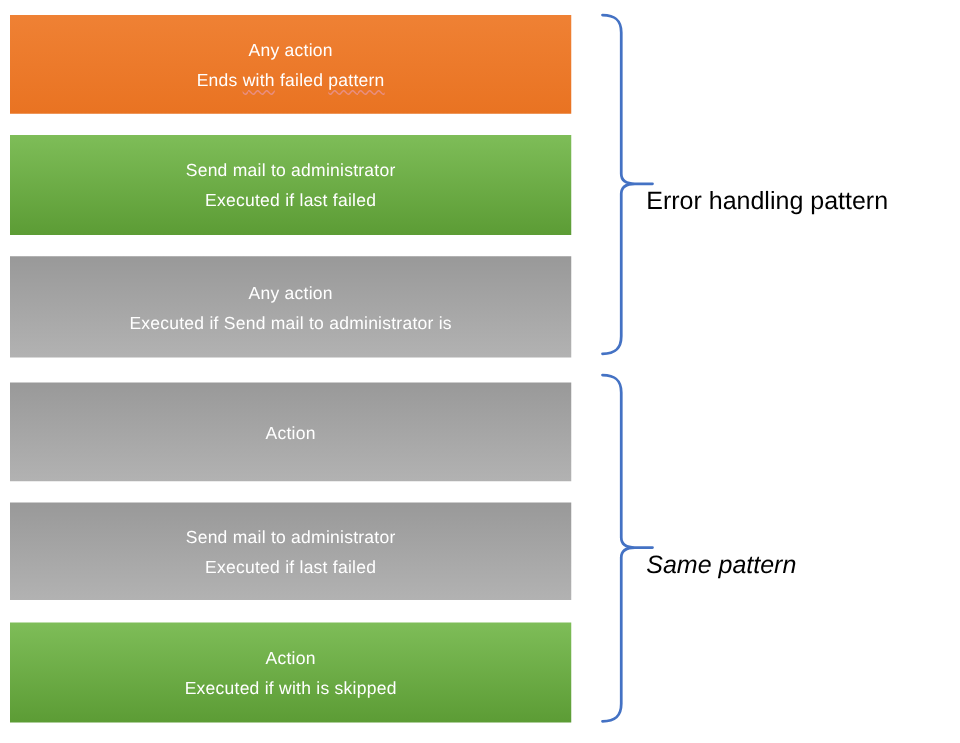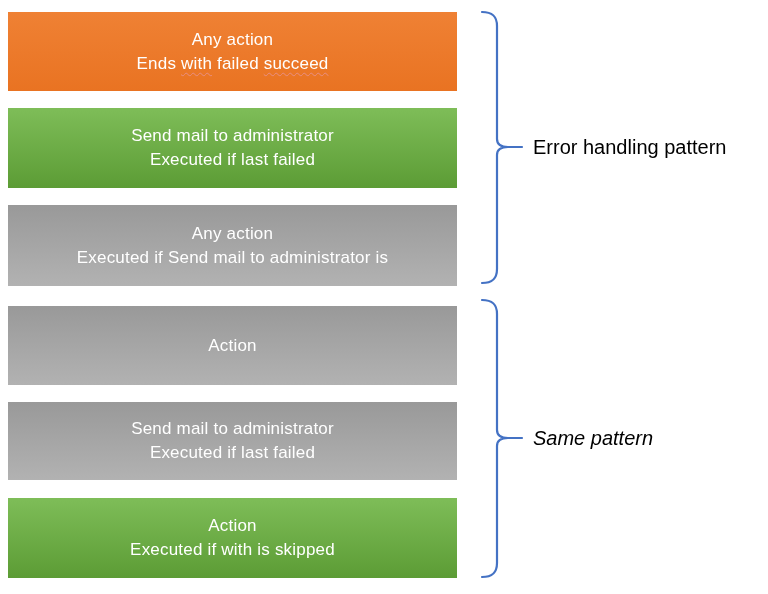--- a/index.html
+++ b/index.html
@@ -21,21 +21,21 @@
   .box {
     position: absolute;
     left: 8px;
     width: 449px;
     display: flex;
     flex-direction: column;
     align-items: center;
     justify-content: center;
     text-align: center;
     color: var(--box-text, #ffffff);
-    font-size: 17px;
+    font-size: 14px;
     line-height: 24px;
     letter-spacing: 0.2px;
   }
   .box.orange { background: linear-gradient(to bottom, var(--orange-top, #EF8134), var(--orange-bottom, #E97322)); }
   .box.green  { background: linear-gradient(to bottom, var(--green-top, #7EBD58), var(--green-bottom, #5C9C35)); }
   .box.gray   { background: linear-gradient(to bottom, var(--gray-top, #999999), var(--gray-bottom, #B2B2B2)); }
   .box-1 { top: 12px;  height: 79px; }
   .box-2 { top: 108px; height: 80px; }
   .box-3 { top: 205px; height: 81px; }
   .box-4 { top: 306px; height: 79px; }
@@ -58,38 +58,39 @@
   }
   #braces path {
     fill: none;
     stroke: var(--bracket-blue, #4472C4);
     stroke-width: 2.2px;
     stroke-linecap: round;
     stroke-linejoin: round;
   }
   .blabel {
     position: absolute;
-    left: 533px;
+    left: 517px;
     transform: translateY(-50%);
     color: var(--label-text, #000000);
     font-size: 20px;
     line-height: 26px;
     white-space: nowrap;
+    margin-top: 14px;
   }
   .blabel-1 { top: 147px; }
   .blabel-2 { top: 438px; font-style: italic; }
 </style>
 </head>
 <body>
 
 <div class="canvas">
 
   <div class="box orange box-1">
     <div class="line">Any action</div>
-    <div class="line"><span>Ends </span><span class="sc">with</span><span> failed </span><span class="sc">succeed</span></div>
+    <div class="line"><span>Ends </span><span class="sc">with</span><span> failed </span><span class="sc">pattern</span></div>
   </div>
 
   <div class="box green box-2">
     <div class="line">Send mail to administrator</div>
     <div class="line">Executed if last failed</div>
   </div>
 
   <div class="box gray box-3">
     <div class="line">Any action</div>
     <div class="line">Executed if Send mail to administrator is</div>

